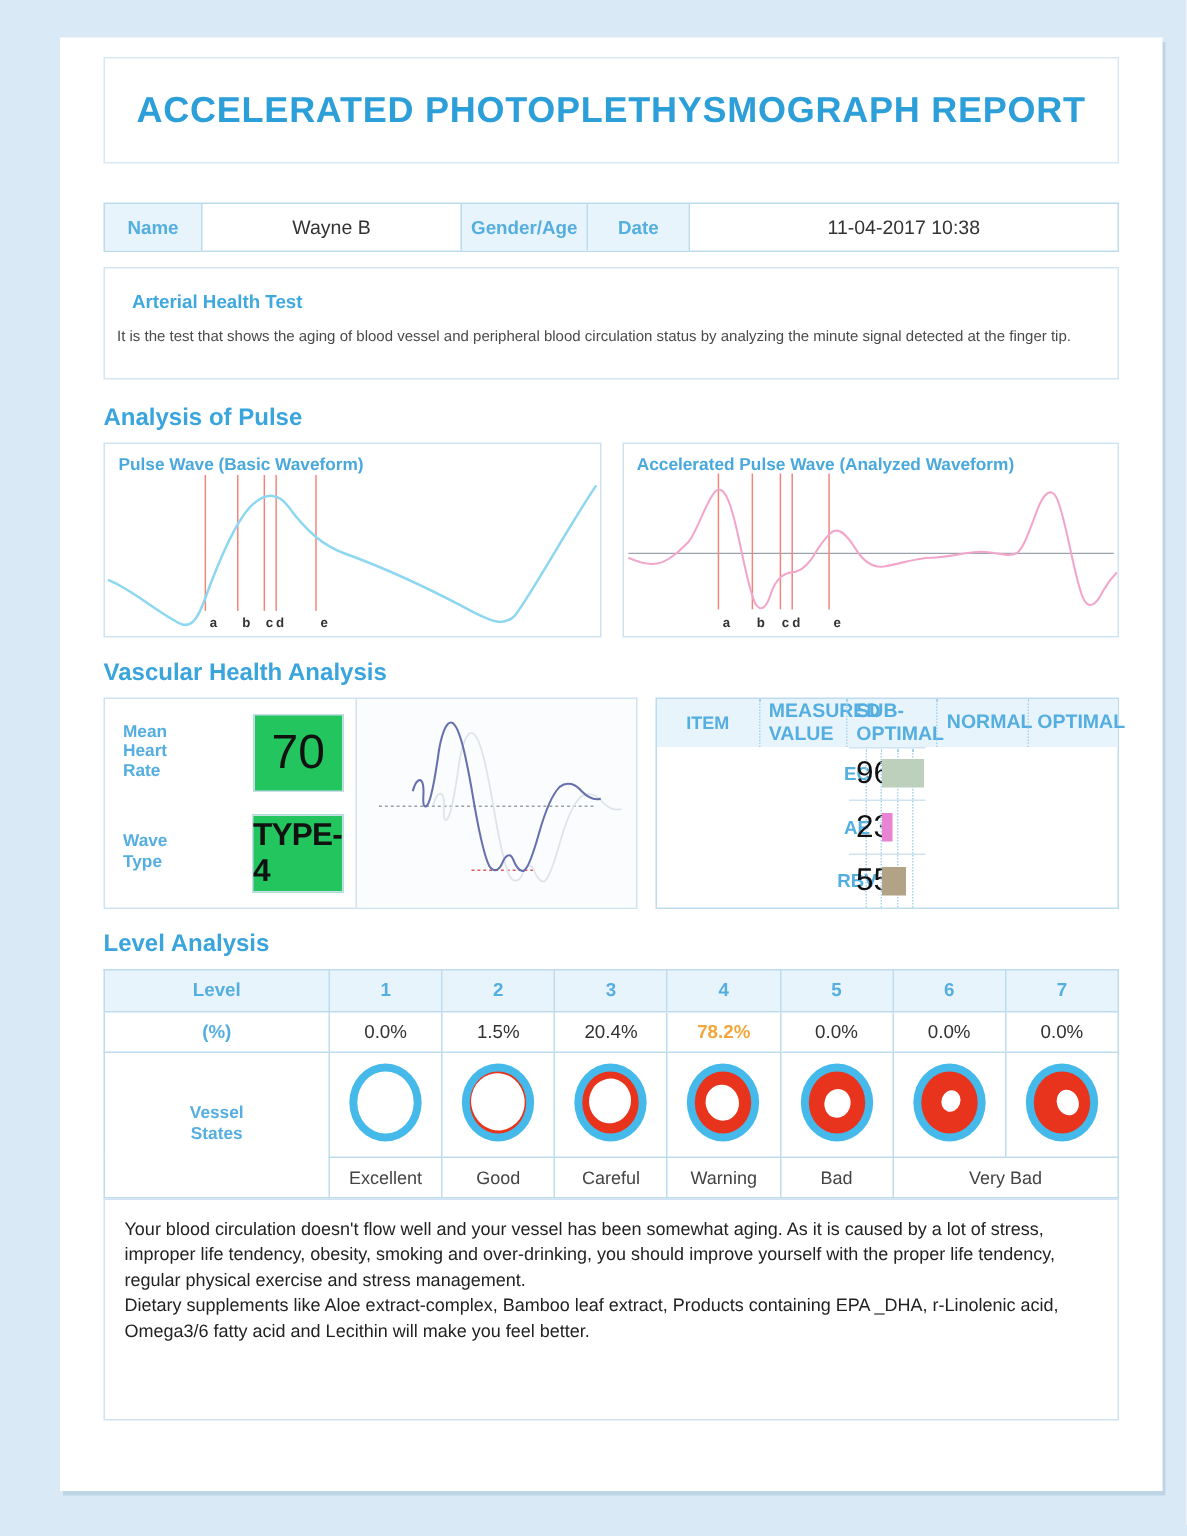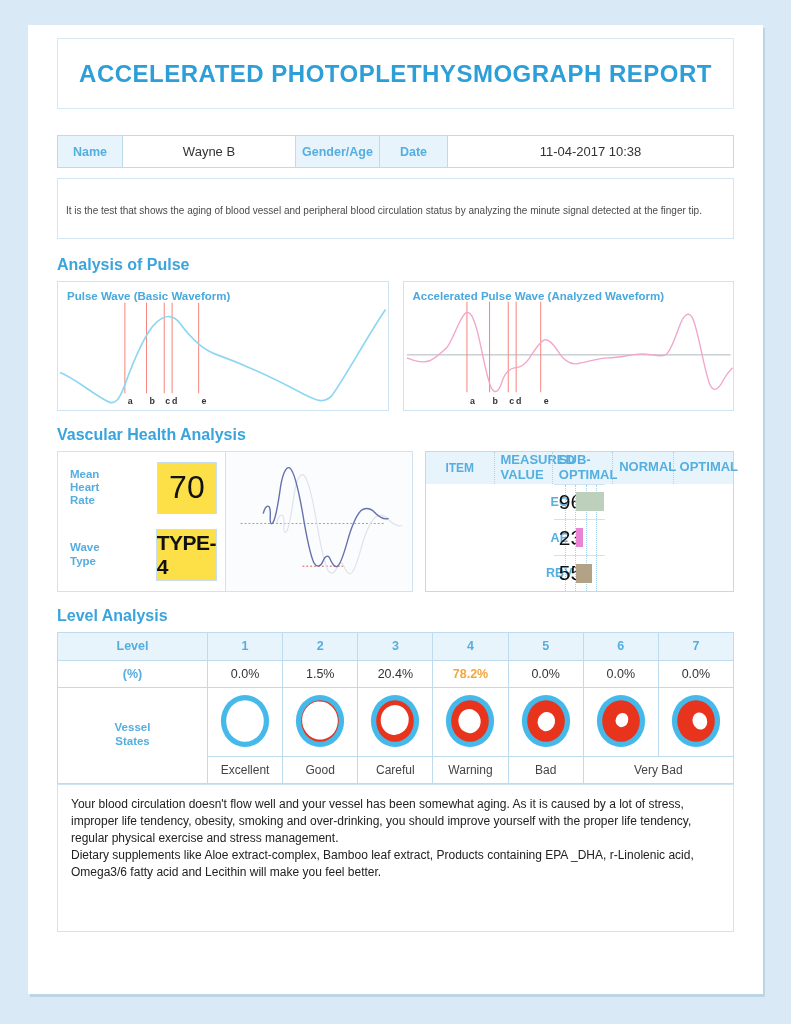--- a/index.html
+++ b/index.html
@@ -5,21 +5,21 @@
   * { margin:0; padding:0; box-sizing:border-box; }
   html,body { width:791px; }
   body {
     font-family:"Liberation Sans", sans-serif;
     background:#d9eaf6;
     width:791px; height:1024px;
     overflow:hidden;
   }
   .sheet {
     width:735px; height:969px;
-    margin:25px auto 0 28px;
+    margin:25px auto 0 40px;
     background:#ffffff;
     box-shadow:2px 3px 0 rgba(140,175,200,.35);
     padding:8px 29px 0 29px;
     overflow:hidden;
   }
   .title-box {
     border:1px solid #d9e9f3;
     margin-top:5px;
     height:71px;
     display:flex; align-items:center; justify-content:center;
@@ -63,21 +63,21 @@
     color:#4aa9dc; font-size:11.5px; font-weight:bold;
   }
   .chart-box svg { width:100%; height:100%; display:block; }
   
   .vascular-row { display:flex; gap:12px; height:141px; }
   .vh-left { width:356px; border:1px solid #cfe4f0; display:flex; }
   .vh-values { width:168px; border-right:1px solid #cfe4f0; padding:10px 8px 10px 12px;
     display:flex; flex-direction:column; justify-content:space-between; }
   .vh-item { display:flex; align-items:center;gap:36px; }
   .vh-item .vlab { width:68px; color:#55aee0; font-weight:bold; font-size:11.5px; line-height:1.15; }
-  .vbox { border:1px solid #c9deec; background:#fde047; width:80px; height:52px;
+  .vbox { border:1px solid #c9deec; background:#22c55e; width:80px; height:52px;
     display:flex; align-items:center; justify-content:center; }
   .vbox.hr { font-size:32px; color:#111; }
   .vbox.wt { font-size:21px; font-weight:bold; color:#111; letter-spacing:-.5px; }
   .vh-wave { flex:1; background:#fafcfd; }
   .vh-wave svg { width:100%; height:100%; display:block; }
   
   .vh-table { flex:1; border:1px solid #bfdcee; display:flex; flex-direction:column; font-size:12px;align-items:center; }
   .vh-head { display:flex; background:#e8f4fb; height:32px; color:#55aee0; font-weight:bold; }
   .vh-head .hc { display:flex; align-items:center; padding-left:6px; border-left:1px dotted #a9d3ea; }
   .vh-head .hc:first-child { border-left:none; padding-left:0; justify-content:center; font-size:12px; }
@@ -119,20 +119,21 @@
 
   <div class="info-row">
     <div class="cell lab w-name-l">Name</div>
     <div class="cell val w-name-v">Wayne B</div>
     <div class="cell lab w-ga-l">Gender/Age</div>
     <div class="cell lab w-date-l">Date</div>
     <div class="cell val w-date-v">11-04-2017 10:38</div>
   </div>
 
   <div class="arterial">
+    <h3>Arterial Health Test</h3>
     <p>It is the test that shows the aging of blood vessel and peripheral blood circulation status by analyzing the minute signal detected at the finger tip.</p>
   </div>
 
   <h2 class="section mt-pulse">Analysis of Pulse</h2>
 
   <div class="charts">
     <div class="chart-box">
       <span class="chart-title">Pulse Wave (Basic Waveform)</span>
       <svg viewBox="0 0 335 130" preserveAspectRatio="none">
         <line x1="68" y1="21" x2="68" y2="113" stroke="#f4837a" stroke-width="1"></line>

